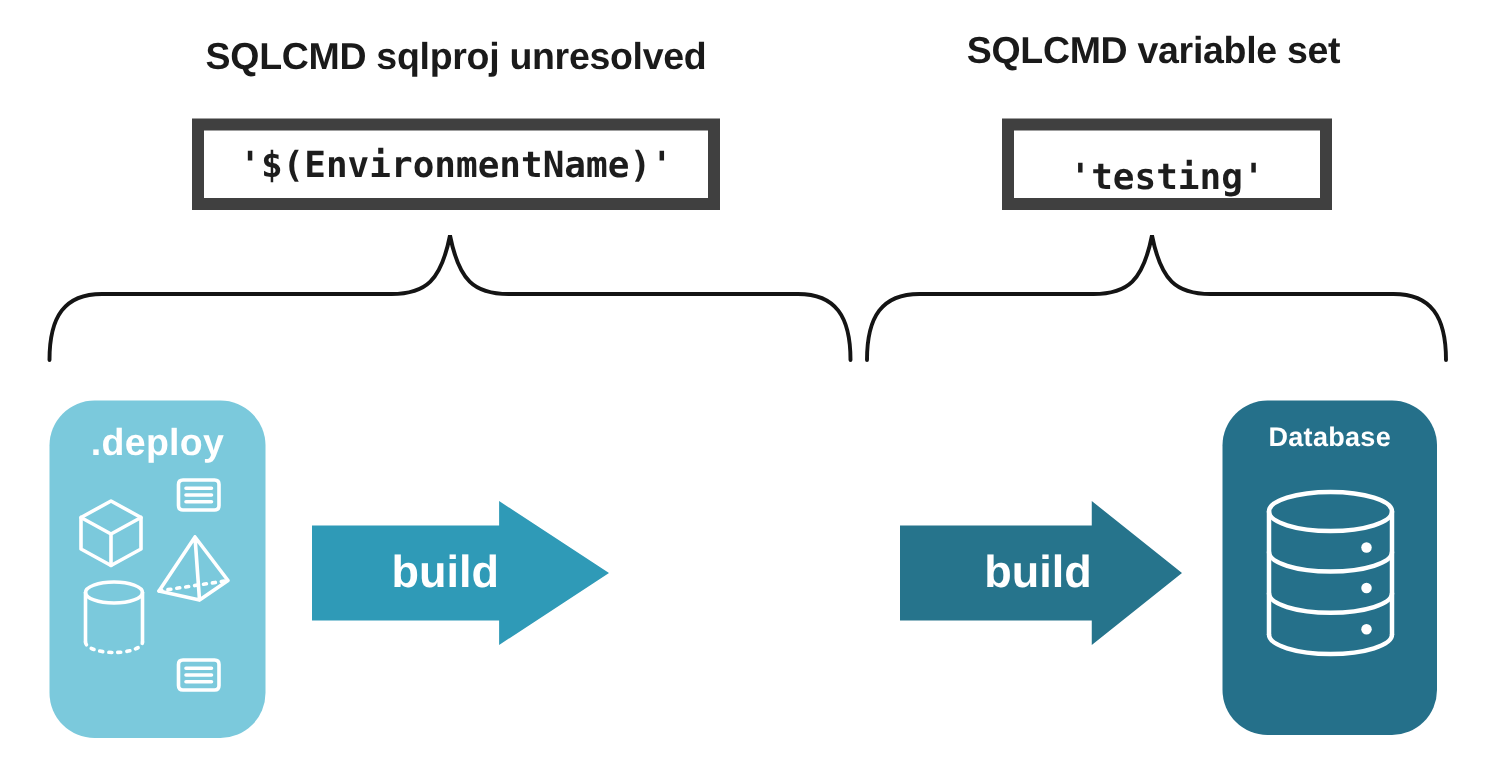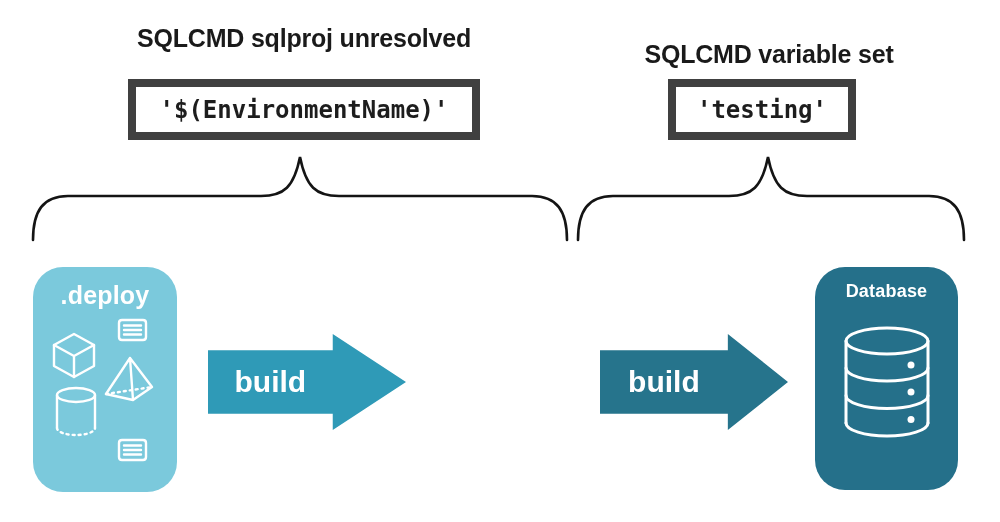--- a/index.html
+++ b/index.html
@@ -5,27 +5,27 @@
   html,body{margin:0;padding:0;background:#ffffff;}
   .stage{
     position:relative;width:1000px;height:522px;background:#ffffff;
     font-family:"Liberation Sans", sans-serif;overflow:hidden;
   }
   .heading{
     position:absolute;text-align:center;font-weight:bold;font-size:25px;
     color:#1a1a1a;letter-spacing:-0.2px;
   }
   .heading-left{left:104px;top:24px;width:400px;}
-  .heading-right{left:610px;top:40px;width:318px;text-align:center;}
+  .heading-right{left:610px;top:20px;width:318px;text-align:center;}
   .codebox{
     position:absolute;top:79px;height:61px;border:8px solid #404040;background:#ffffff;
     display:flex;align-items:center;justify-content:center;box-sizing:border-box;
   }
   .codebox-left{left:128px;width:352px;}
-  .codebox-right{left:668px;width:188px;}
+  .codebox-right{left:668px;width:220px;align-items:flex-end;}
   .codetext{
     font-family:"DejaVu Sans Mono", monospace;font-size:24px;font-weight:600;
     color:#1d1d1d;white-space:pre;
   }
   .brace{position:absolute;top:150px;}
   .brace-left{left:30px;}
   .brace-right{left:575px;}
   .node{
     position:absolute;top:267px;border-radius:30px;display:flex;flex-direction:column;
     align-items:center;box-sizing:border-box;
@@ -41,21 +41,21 @@
   }
   .arrow-build{
     left:208px;width:198px;background:#2f9ab7;
     clip-path:polygon(0 17%,63% 17%,63% 0,100% 50%,63% 100%,63% 83%,0 83%);
   }
   .arrow-deploy{
     left:600px;width:188px;background:#26748c;
     clip-path:polygon(0 17%,68% 17%,68% 0,100% 50%,68% 100%,68% 83%,0 83%);
   }
   .arrow-label{
-    color:#ffffff;font-weight:bold;font-size:30px;text-align:center;display:block;
+    color:#ffffff;font-weight:bold;font-size:30px;text-align:right;display:block;
   }
   .arrow-build .arrow-label{width:63%;}
   .arrow-deploy .arrow-label{width:68%;}
   svg{display:block;}
 </style>
 </head>
 <body>
 
 <div class="stage">
 

